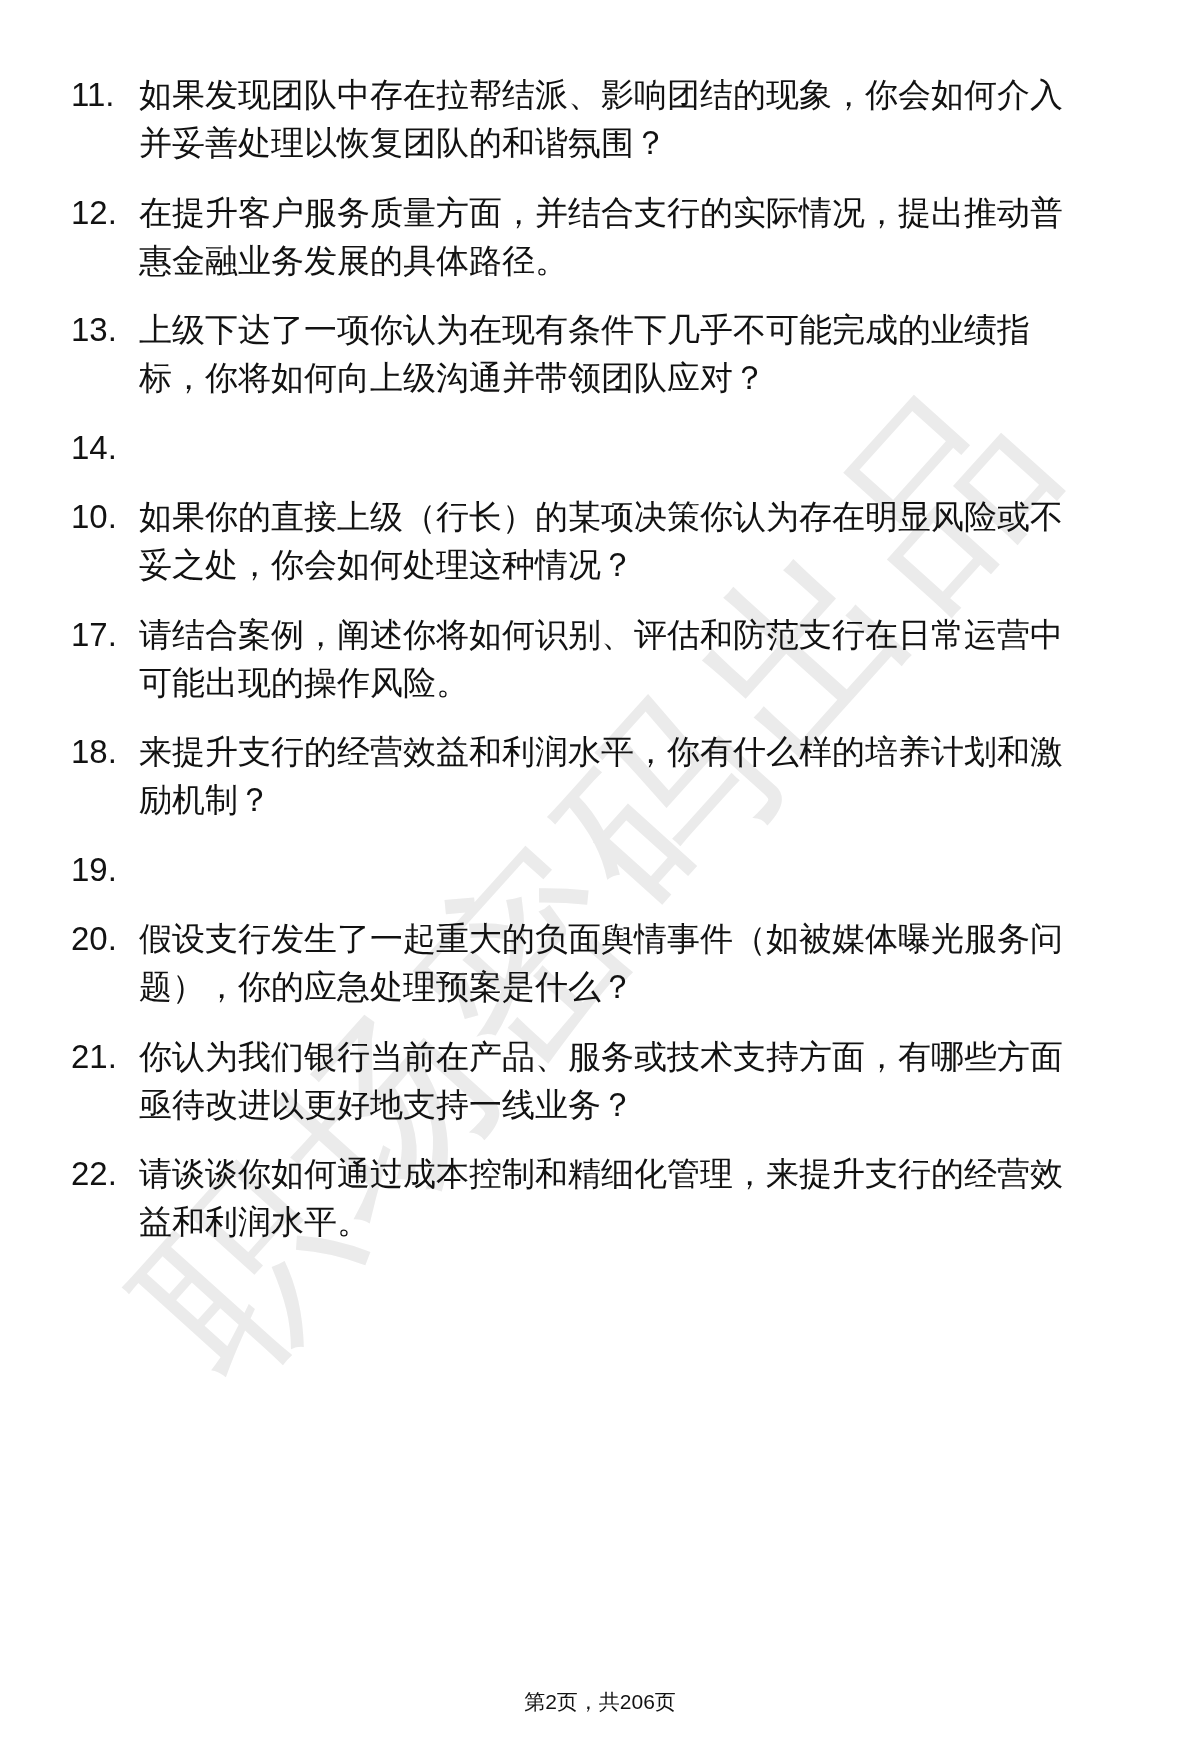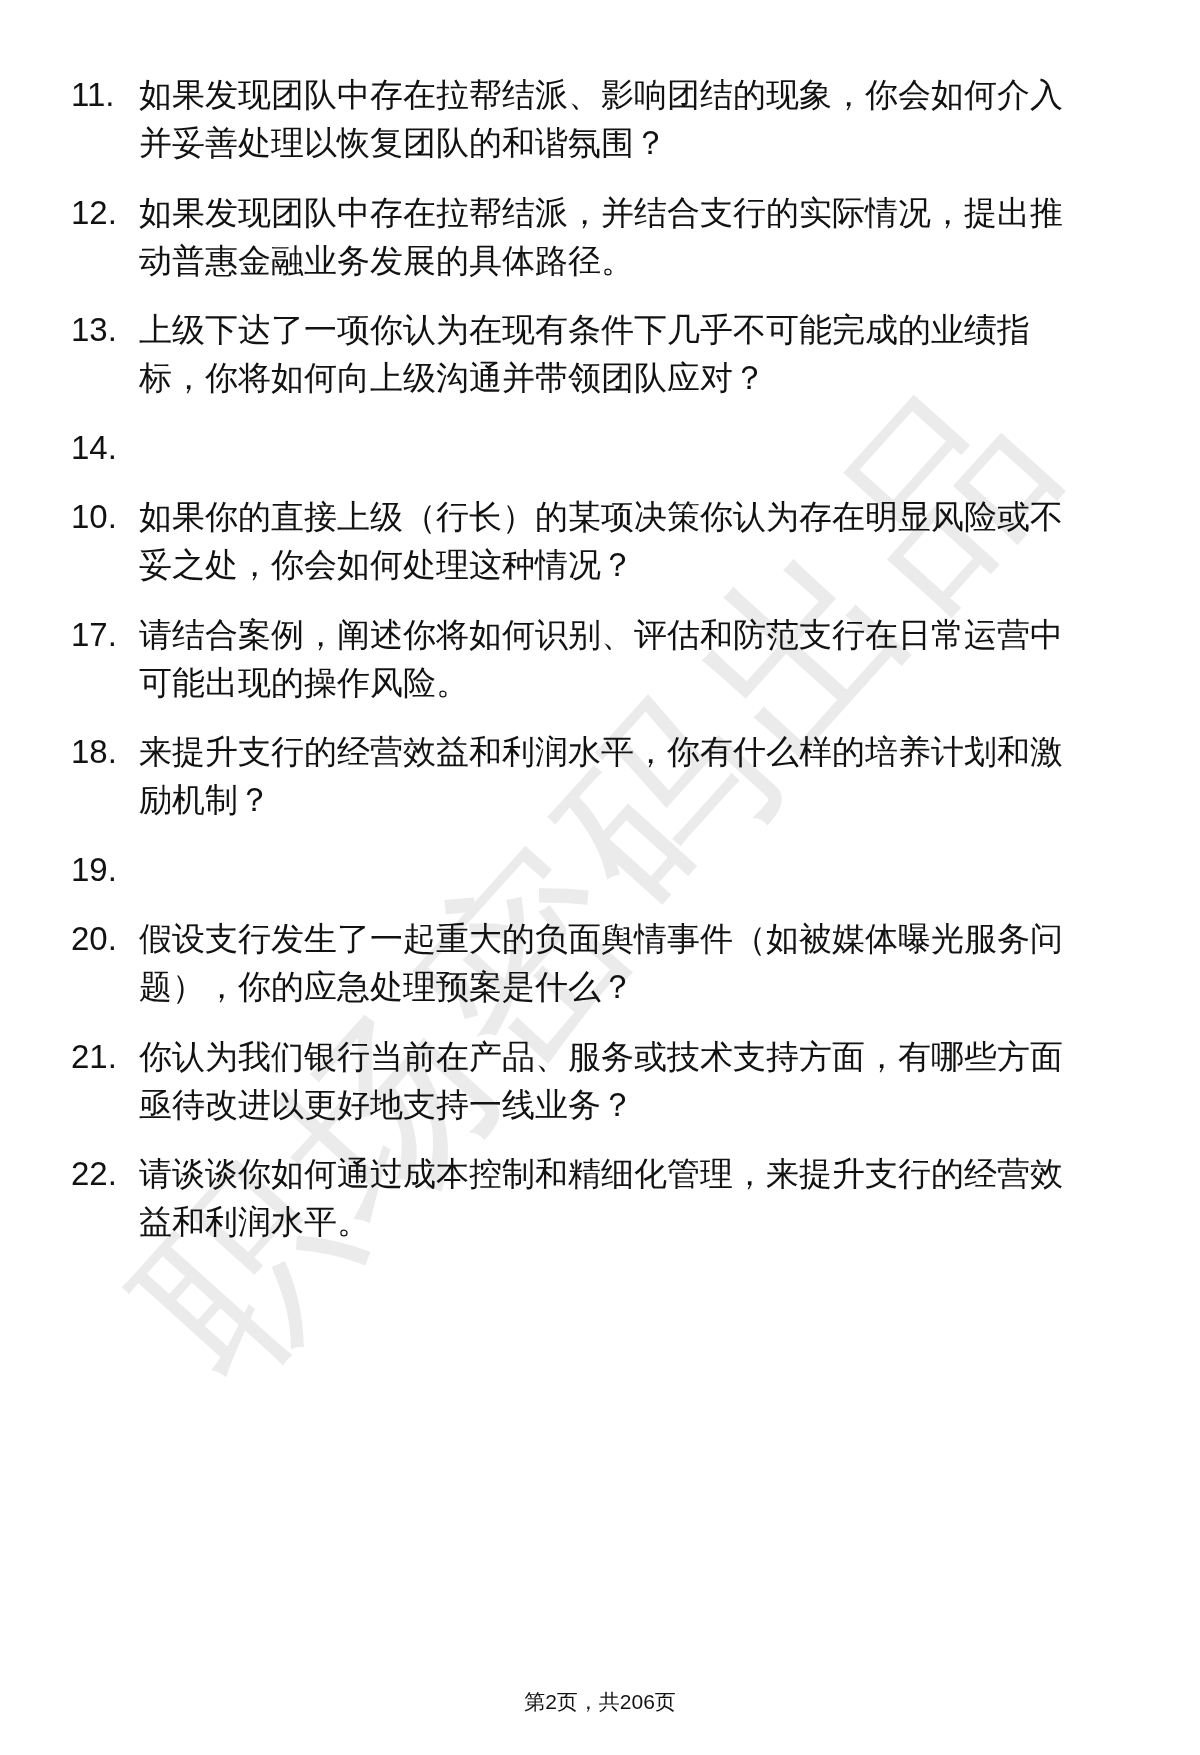--- a/index.html
+++ b/index.html
@@ -82,21 +82,21 @@
 
   <div class="content">
     <ol class="questions" id="question-list">
   <li class="question">
     <span class="q-num">11.</span>
     <span class="q-text">如果发现团队中存在拉帮结派、影响团结的现象，你会如何介入并妥善处理以恢复团队的和谐氛围？</span>
   </li>
 
   <li class="question">
     <span class="q-num">12.</span>
-    <span class="q-text">如果发现团队中存在拉帮结派，并结合支行的实际情况，提出推动普惠金融业务发展的具体路径。</span>
+    <span class="q-text">在提升客户服务质量方面，并结合支行的实际情况，提出推动普惠金融业务发展的具体路径。</span>
   </li>
 
   <li class="question">
     <span class="q-num">13.</span>
     <span class="q-text">上级下达了一项你认为在现有条件下几乎不可能完成的业绩指标，你将如何向上级沟通并带领团队应对？</span>
   </li>
 
   <li class="question">
     <span class="q-num">14.</span>
   </li>

